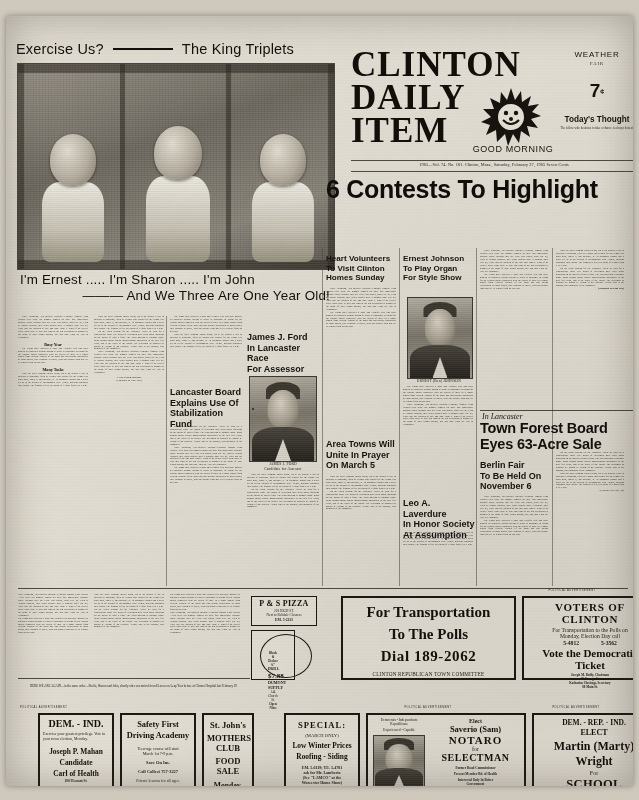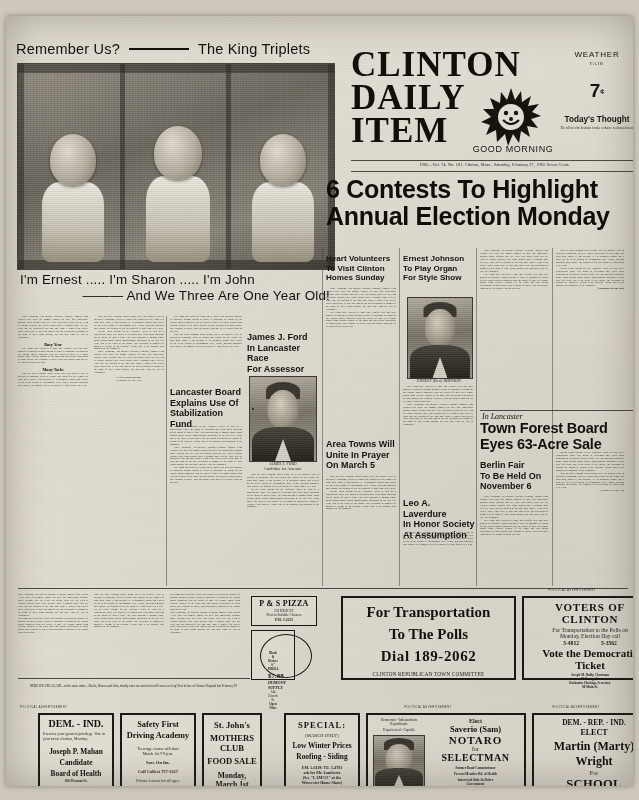--- a/index.html
+++ b/index.html
@@ -146,21 +146,21 @@
   .vrule{position:absolute;width:1px;background:#4c473e;opacity:.55;}
   .hrule{position:absolute;height:1px;background:#2a2620;opacity:.8;}
 </style>
 </head>
 <body>
 
 <div class="page">
  <div class="paper">
 
   <div class="banner-top">
-    <span class="t">Remember Us?</span>
+    <span class="t">Exercise Us?</span>
     <span class="dashline"></span>
     <span class="t">The King Triplets</span>
   </div>
 
   <div class="photo" style="position:absolute;left:11px;top:47px;width:316px;height:205px;">
     <div class="crib" style="left:0;top:0;width:316px;height:9px;"></div>
     <div class="crib" style="left:0;top:196px;width:316px;height:9px;"></div>
     <div class="crib" style="left:102px;top:0;width:5px;height:205px;"></div>
     <div class="crib" style="left:208px;top:0;width:5px;height:205px;"></div>
     <div class="crib" style="left:0;top:0;width:6px;height:205px;"></div>
@@ -210,21 +210,20 @@
     <div class="tt">Today's Thought</div>
     <div class="ttx">The fellow who hesitates to take a chance is always honest.</div>
   </div>
 
   <div class="hrule" style="left:345px;top:144px;width:289px;"></div>
   <div class="dateline">1965—Vol. 74. No. 181.  Clinton, Mass., Saturday, February 27, 1965    Seven Cents</div>
   <div class="hrule" style="left:345px;top:155px;width:289px;"></div>
 
   <div class="mainhead">
     <div>6 Contests To Highlight</div>
-    <div>Annual Election Monday</div>
   </div>
 
   <div class="vrule" style="left:160px;top:300px;height:270px;"></div>
   <div class="vrule" style="left:316px;top:232px;height:338px;"></div>
   <div class="vrule" style="left:393px;top:232px;height:338px;"></div>
   <div class="vrule" style="left:470px;top:232px;height:338px;"></div>
   <div class="vrule" style="left:546px;top:232px;height:338px;"></div>
 
   <div class="deck" style="position:absolute;left:320px;top:238px;width:70px;white-space:pre-line;">Heart Volunteers
 To Visit Clinton
@@ -406,36 +405,36 @@
 
   <div class="hrule" style="left:12px;top:662px;width:232px;"></div>
   <div style="position:absolute;left:24px;top:668px;width:218px;font-family:'Liberation Serif',serif;font-size:3.1px;line-height:4.2px;color:#201c17;text-align:justify;">HERE WE ARE AGAIN—in the same order—Sheila, Sharon and John, shortly after our arrival from Heaven on Leap Year before at Clinton Hospital last February 29</div>
 
   <div class="polhdr" style="position:absolute;left:14px;top:690px;width:76px;text-align:left;">POLITICAL ADVERTISEMENT</div>
   <div class="adbox db" style="left:14px;top:697px;width:76px;height:78px;padding:3px 3px;">
     <div class="ad-t" style="font-size:10px;">DEM. - IND.</div>
     <div class="ad-s" style="font-size:3.9px;line-height:5.4px;text-align:left;margin-top:3px;">Exercise your greatest privilege. Vote in your town election, Monday.</div>
     <div class="ad-t" style="font-size:7.4px;margin-top:4px;">Joseph P. Mahan</div>
     <div class="ad-t" style="font-size:7.4px;margin-top:2px;">Candidate</div>
-    <div class="ad-t" style="font-size:7.4px;margin-top:2px;">Board of Health</div>
+    <div class="ad-t" style="font-size:7.4px;margin-top:2px;">Carl of Health</div>
     <div class="ad-s" style="font-size:3.4px;font-weight:bold;margin-top:1px;">180 Pleasant St.</div>
   </div>
 
   <div class="adbox db" style="left:96px;top:697px;width:76px;height:78px;padding:4px 3px;">
     <div class="ad-t" style="font-size:8.4px;line-height:11px;white-space:pre-line;">Safety First
 Driving Academy</div>
     <div class="ad-s" style="font-size:4px;margin-top:5px;">Teen-age course will start</div>
     <div class="ad-s" style="font-size:4px;">March 1st 7-9 p.m.</div>
     <div class="ad-s" style="font-size:4.4px;font-weight:bold;margin-top:4px;">Save On Ins.</div>
     <div class="ad-s" style="font-size:4.4px;font-weight:bold;margin-top:4px;">Call Collect 757-3227</div>
     <div class="ad-s" style="font-size:4px;margin-top:4px;">Private lessons for all ages.</div>
 
   </div>
 
-  <div class="adbox db" style="left:178px;top:697px;width:60px;height:78px;padding:5px 3px;">
+  <div class="adbox db" style="left:178px;top:697px;width:52px;height:78px;padding:5px 3px;">
     <div class="ad-t" style="font-size:8.6px;">St. John's</div>
     <div class="ad-t" style="font-size:8.6px;margin-top:3px;">MOTHERS CLUB</div>
     <div class="ad-t" style="font-size:8.6px;margin-top:3px;">FOOD SALE</div>
     <div class="ad-t" style="font-size:7.6px;margin-top:5px;">Monday, March 1st</div>
     <div class="ad-t" style="font-size:7.6px;margin-top:3px;">11 a.m. to 4 p.m.</div>
 
   </div>
 
   <div class="adbox db" style="left:260px;top:697px;width:76px;height:78px;padding:5px 3px;">
     <div class="ad-t" style="font-size:8.6px;letter-spacing:1px;">SPECIAL:</div>

